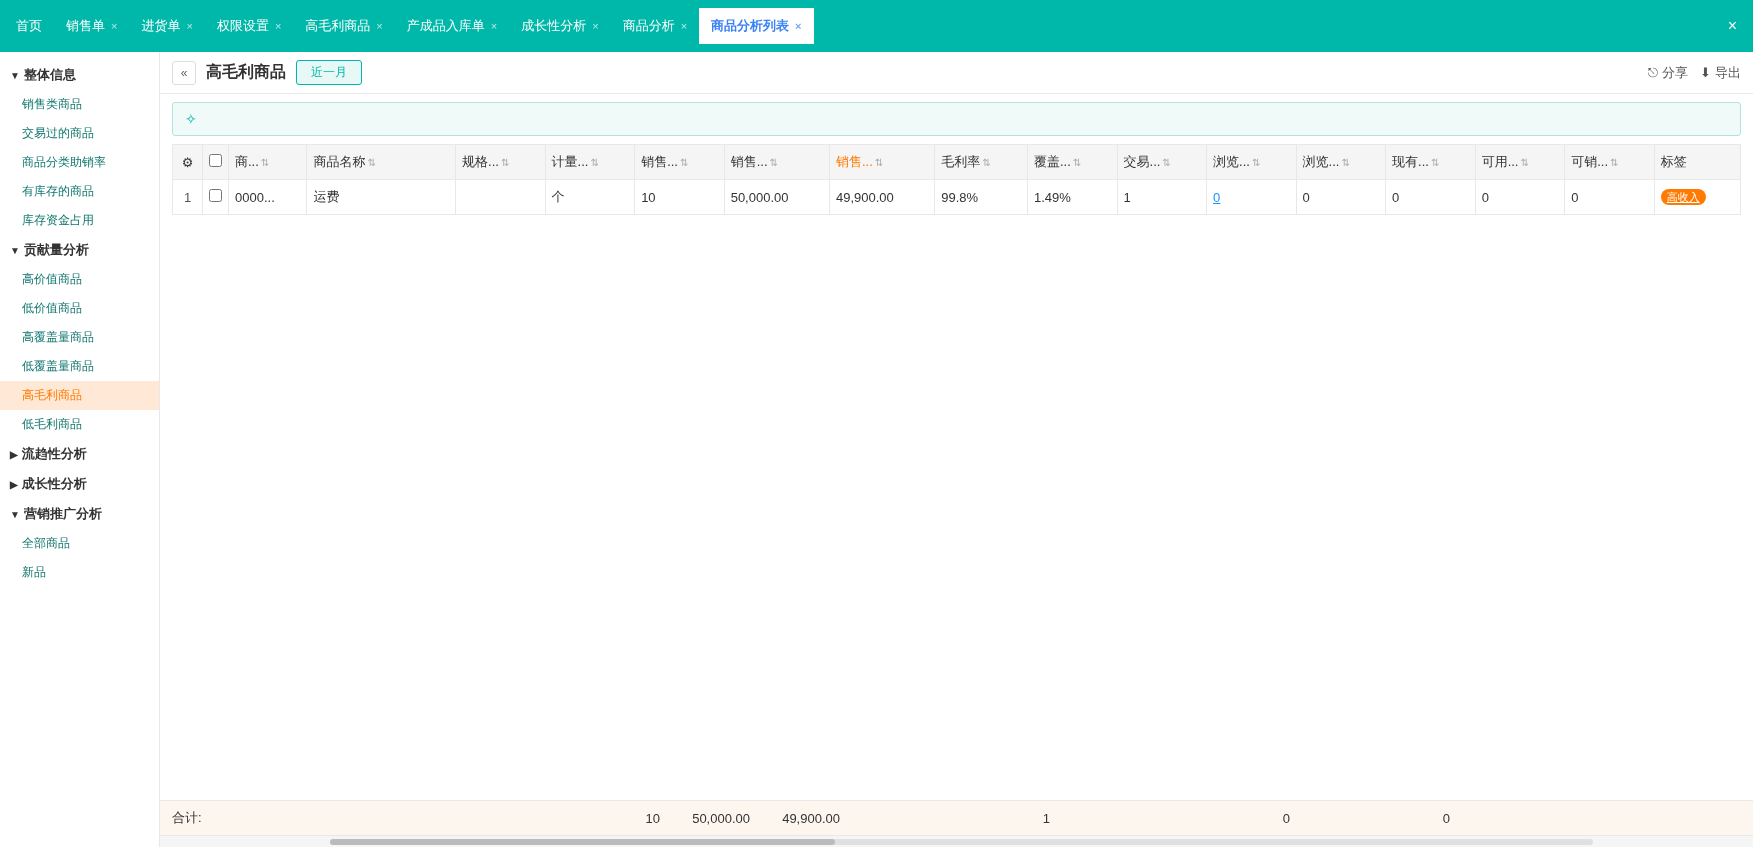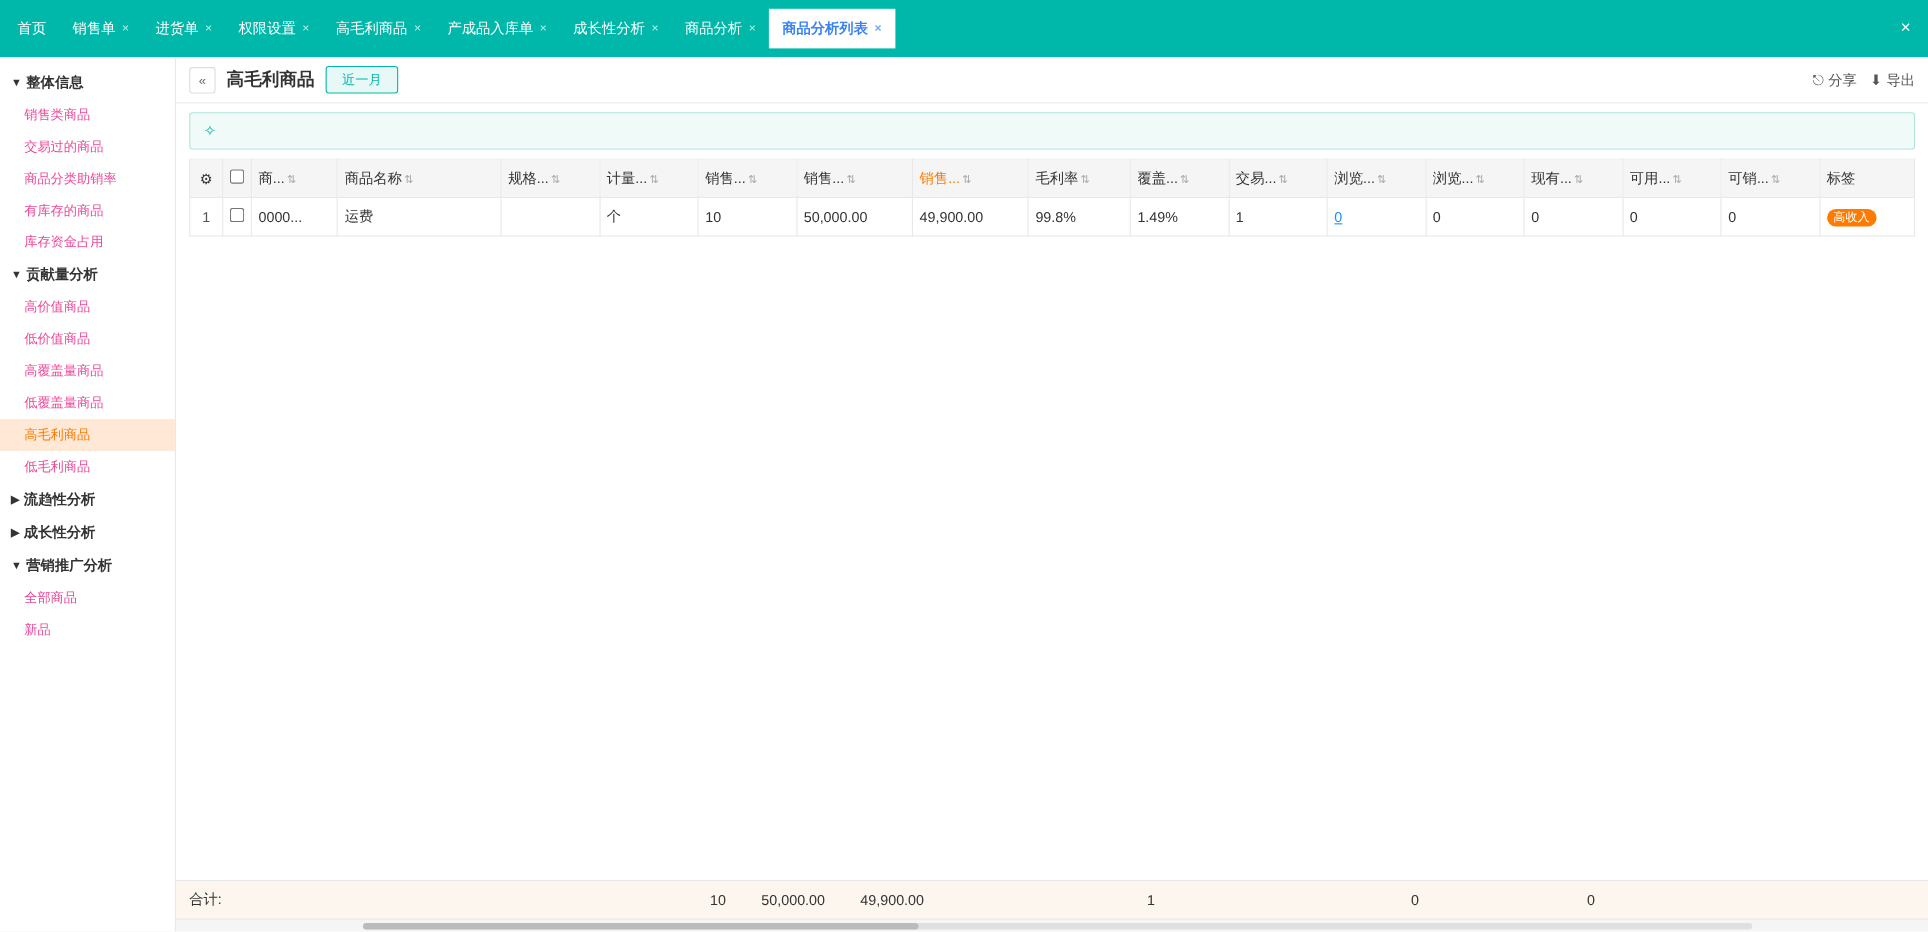--- a/index.html
+++ b/index.html
@@ -64,21 +64,21 @@
       align-items: center;
       padding: 6px 10px;
       font-size: 12px;
       color: #333;
       cursor: pointer;
       font-weight: bold;
     }
     .sidebar-group-header .arrow { margin-right: 4px; font-size: 10px; }
     .sidebar-item {
       padding: 6px 16px 6px 22px;
-      color: #ec4899;
+      color: #0f766e;
       cursor: pointer;
       font-size: 12px;
       white-space: nowrap;
     }
     .sidebar-item.active {
       background: #ffe8d6;
       color: #ff7a00;
       border-radius: 0;
     }
 
@@ -202,20 +202,21 @@
       border: 1px solid #e8e8e8;
       white-space: nowrap;
       color: #333;
     }
     .tag-high-income {
       color: #fff;
       background: #ff7a00;
       padding: 2px 6px;
       border-radius: 10px;
       font-size: 11px;
+      text-decoration: underline;
     }
     .link-cell { color: #1890ff; cursor: pointer; text-decoration: underline; }
 
     
     .footer-bar {
       background: #fdf6ee;
       border-top: 1px solid #e8e8e8;
       padding: 8px 12px;
       display: flex;
       align-items: center;

